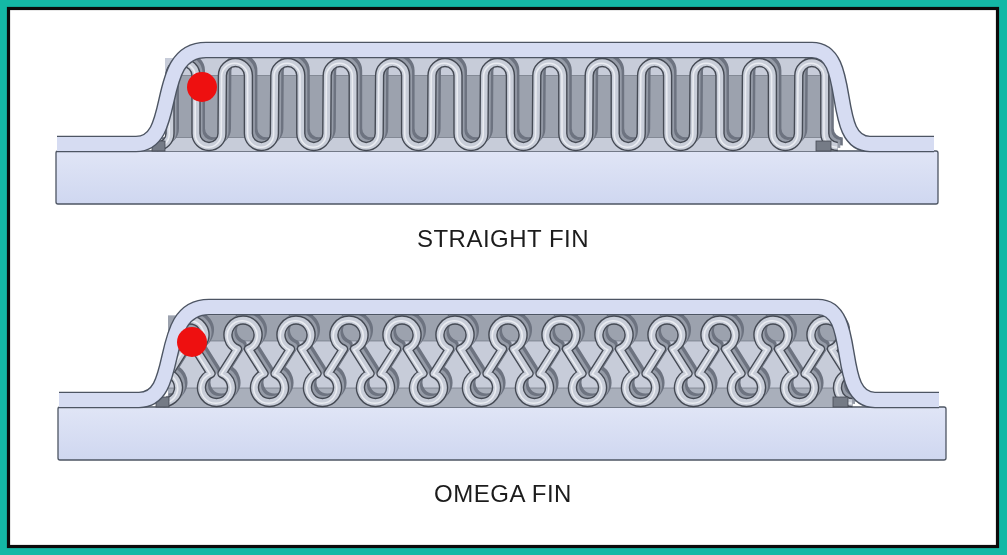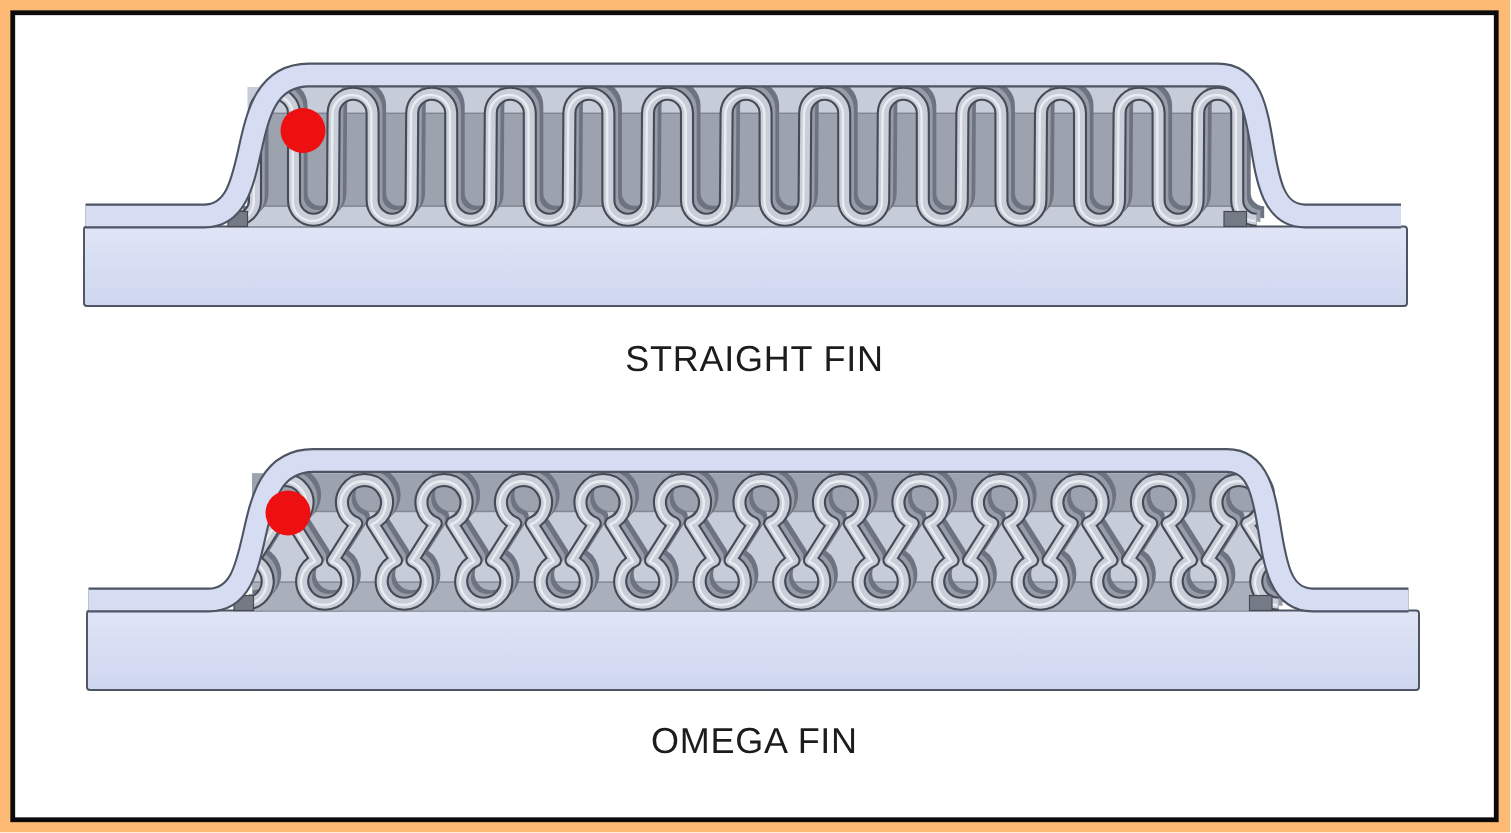--- a/index.html
+++ b/index.html
@@ -1,16 +1,16 @@
 <!DOCTYPE html>
 <html><head>
 <meta charset="utf-8">
 <style>
   html,body{margin:0;padding:0;background:#ffffff;}
-  .stage{position:relative;width:1007px;height:555px;background:#fdba74;
+  .stage{position:relative;width:1007px;height:555px;background:#14b8a6;
          font-family:"Liberation Sans", sans-serif;}
   svg{display:block;}
   .frame{fill:#ffffff;stroke:#0b0b0b;stroke-width:3.2;}
   .base{stroke:#4d5563;stroke-width:1.3;}
   .plate-ol{fill:none;stroke:#4d5563;stroke-width:16.6;stroke-linejoin:round;stroke-linecap:butt;}
   .plate-bd{fill:none;stroke:#d6dcf2;stroke-width:13.8;stroke-linejoin:round;stroke-linecap:butt;}
   .finbg{fill:#c7ccd9;}
   .finband{fill:#9ca2ae;}
   .finband2{fill:#a9afbb;}
   .bandline{stroke:#6b717d;stroke-width:1;opacity:.65;}

